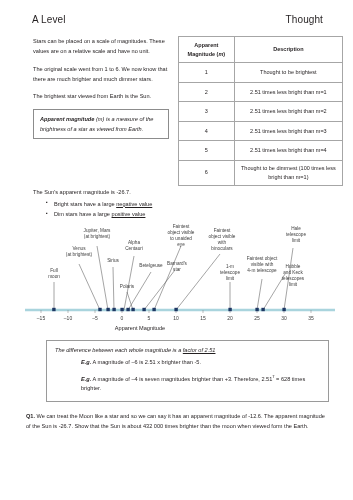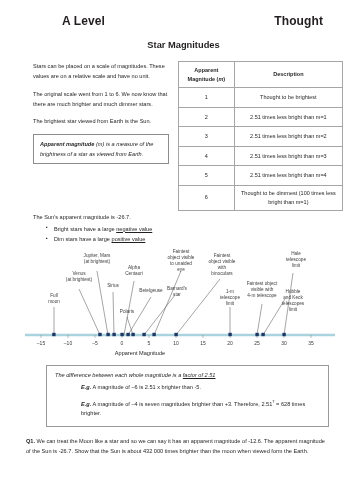--- a/index.html
+++ b/index.html
@@ -5,21 +5,21 @@
   html,body{margin:0;padding:0;}
   body{
     width:353px;height:500px;overflow:hidden;background:#ffffff;
     font-family:"Liberation Sans", sans-serif;color:#231f20;
     -webkit-font-smoothing:antialiased;
   }
   .page{position:relative;width:353px;height:500px;padding:0;box-sizing:border-box;}
 
   
   .header{display:flex;justify-content:space-between;align-items:baseline;
-          padding:14px 30px 0 62px;font-size:12px;font-weight:bold;letter-spacing:.1px;}
+          padding:14px 30px 0 32px;font-size:10px;font-weight:normal;letter-spacing:.1px;}
   .doc-title{text-align:center;font-size:9.3px;font-weight:bold;margin:12px 0 0 0;
              padding-left:14px;}
 
   
   .band{display:flex;align-items:flex-start;margin-top:11px;padding:0 10px 0 33px;gap:9px;}
   .col-left{width:136px;flex:0 0 136px;}
   .col-right{flex:1 1 auto;}
 
   .para{font-size:5.6px;line-height:1.85;margin:0 0 7px 0;color:#231f20;}
 
@@ -63,21 +63,20 @@
 </head>
 <body>
 
 <div class="page">
 
   <div class="header">
     <span>A Level</span>
     <span>Thought</span>
   </div>
 
-  <div class="doc-title">Star Magnitudes</div>
 
   <div class="band">
 
     <div class="col-left">
       <p class="para">Stars can be placed on a scale of magnitudes.  These values are on a relative scale and have no unit.</p>
       <p class="para">The original scale went from 1 to 6. We now know that there are much brighter and much dimmer stars.</p>
       <p class="para">The brightest star viewed from Earth is the Sun.</p>
 
       <div class="defbox">
         <p><b>Apparent magnitude</b><span> (m) is a measure of the brightness of a star as viewed from Earth.</span></p>

